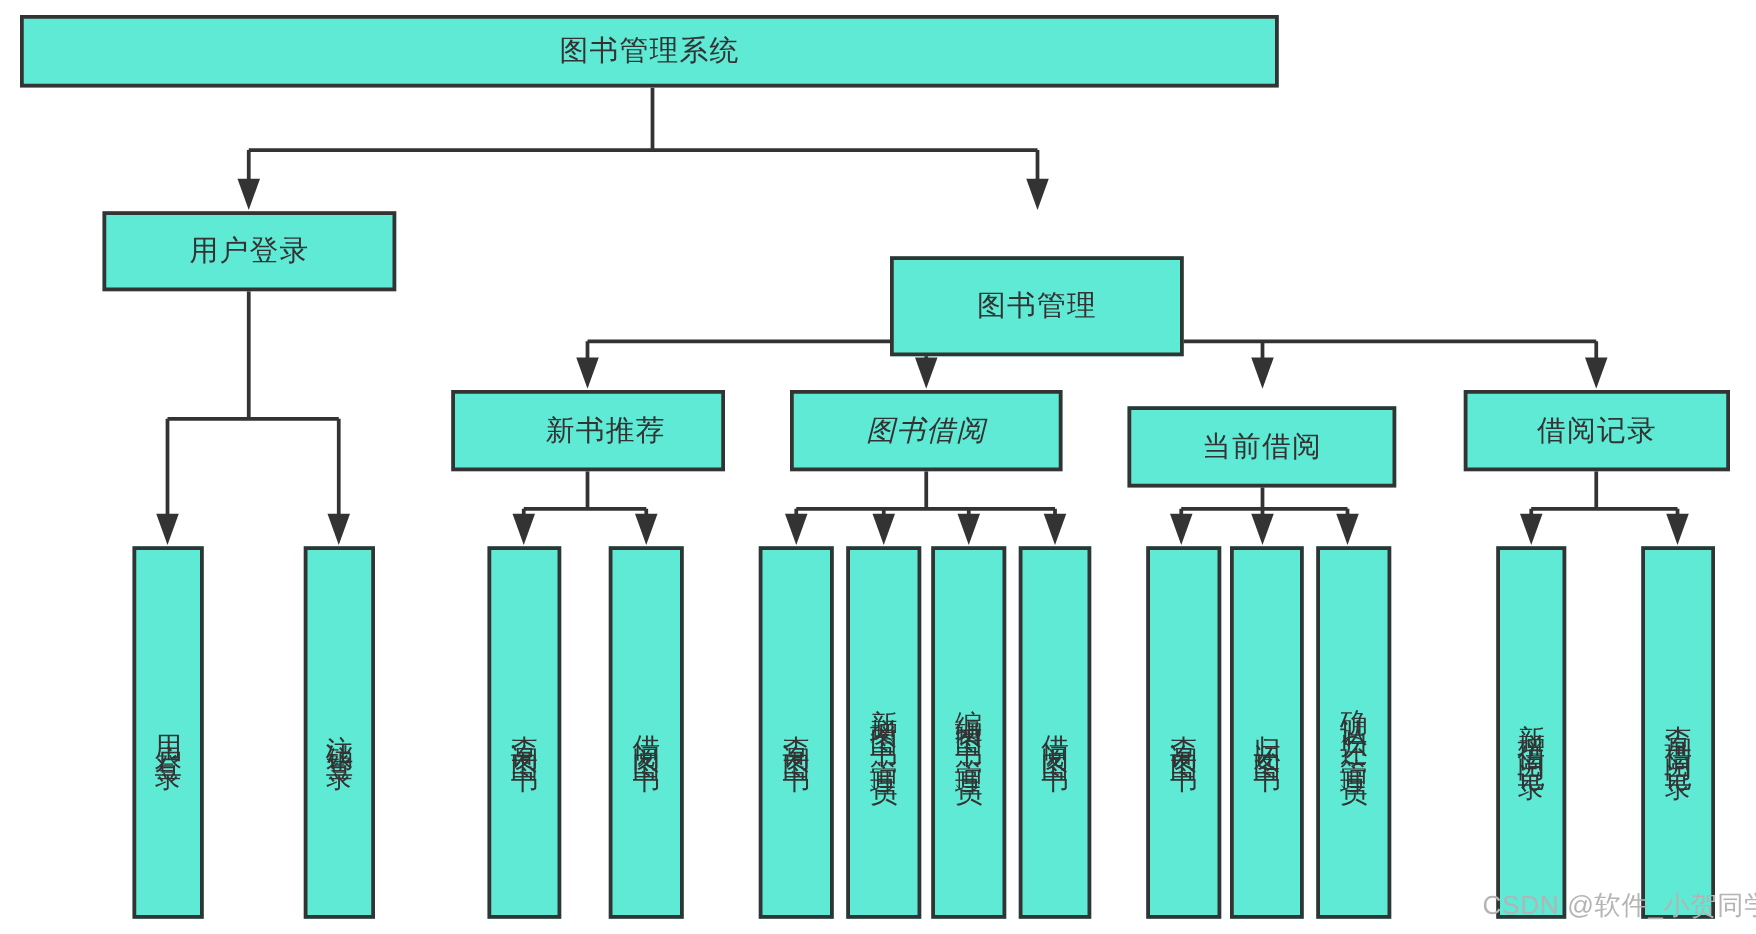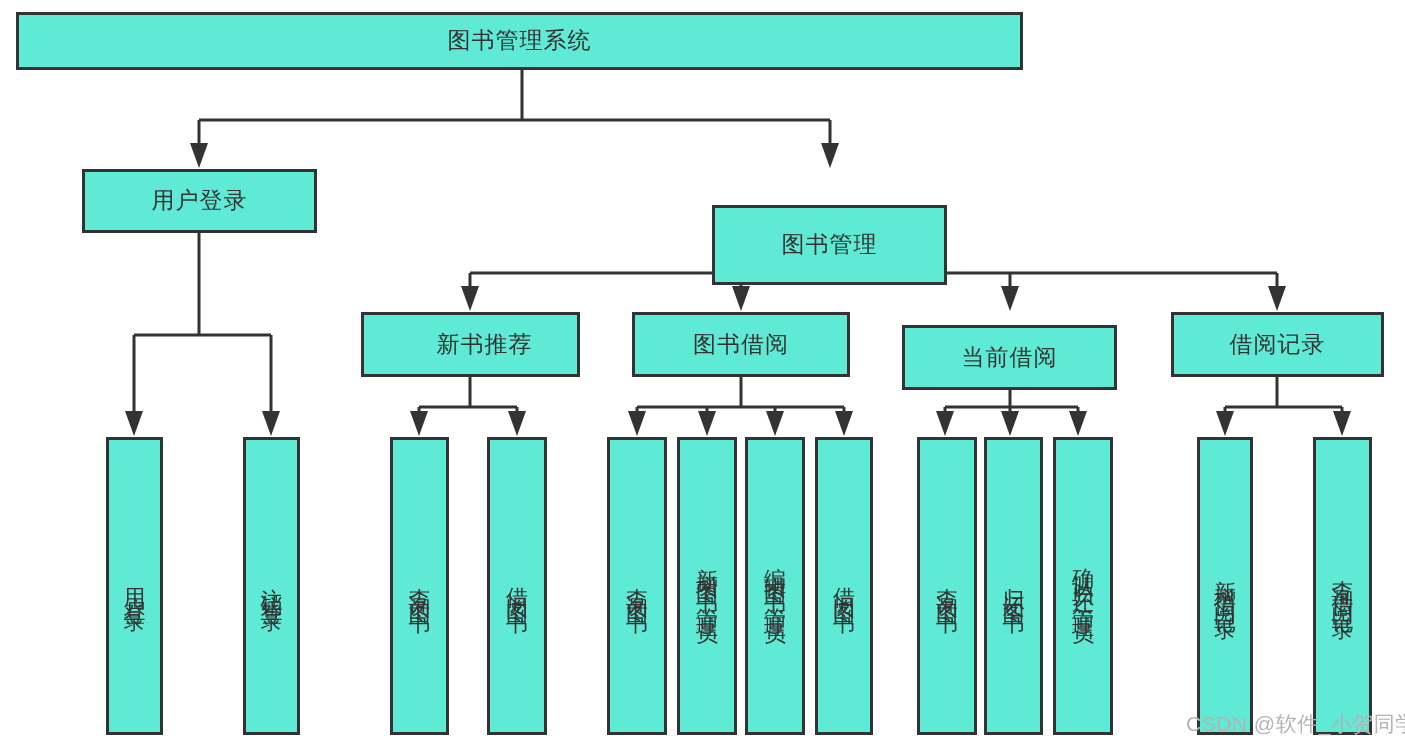--- a/index.html
+++ b/index.html
@@ -109,21 +109,21 @@
       <polygon points="1333,411 1351,411 1342,436"></polygon>
     </g>
   </svg>
 
   <div class="box" style="left:16px; top:12px; width:1007px; height:58px;">图书管理系统</div>
 
   <div class="box" style="left:82px; top:169px; width:235px; height:64px;">用户登录</div>
   <div class="box" style="left:712px; top:169px; width:235px; height:80px;margin-top:36px;">图书管理</div>
 
   <div class="box" style="left:361px; top:312px; width:219px; height:65px;padding-left:28px;">新书推荐</div>
-  <div class="box" style="left:632px; top:312px; width:218px; height:65px;">图书借阅</div>
+  <div class="box" style="left:632px; top:312px; width:218px; height:65px;font-style:italic;">图书借阅</div>
   <div class="box" style="left:902px; top:325px; width:215px; height:65px;">当前借阅</div>
   <div class="box" style="left:1171px; top:312px; width:213px; height:65px;">借阅记录</div>
 
   <div class="box v" style="left:106px; top:437px; width:57px; height:298px;">用户登录</div>
   <div class="box v" style="left:243px; top:437px; width:57px; height:298px;">注销登录</div>
 
   <div class="box v" style="left:390px; top:437px; width:59px; height:298px;">查询图书</div>
   <div class="box v" style="left:487px; top:437px; width:60px; height:298px;">借阅图书</div>
 
   <div class="box v" style="left:607px; top:437px; width:60px; height:298px;">查询图书</div>

